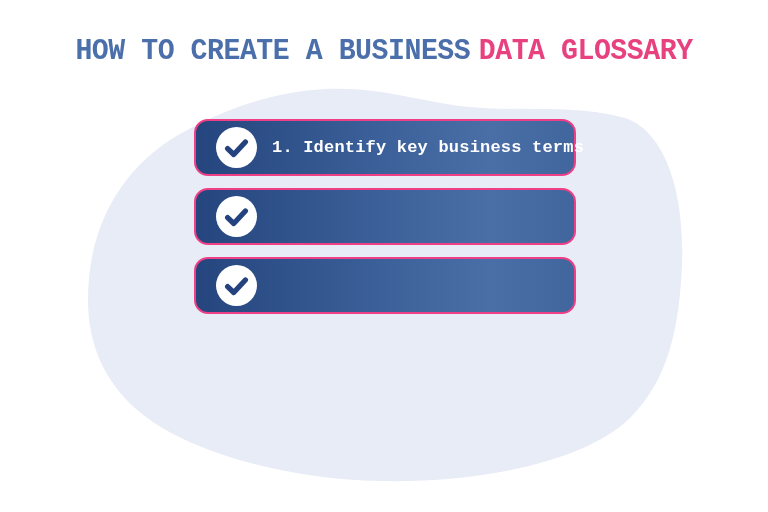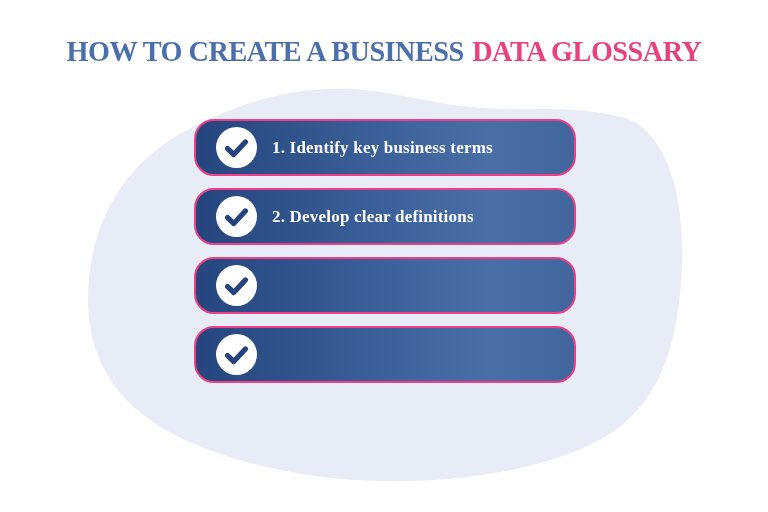--- a/index.html
+++ b/index.html
@@ -2,21 +2,21 @@
 <html><head>
 <meta charset="utf-8">
 <style>
   html, body { margin: 0; padding: 0; background: #ffffff; }
   .canvas {
     position: relative;
     width: 768px;
     height: 512px;
     background: #ffffff;
     overflow: hidden;
-    font-family: Liberation Serif, serif;
+    font-family: Liberation Mono, monospace;
   }
   .blob-svg {
     position: absolute;
     left: 0; top: 0;
     width: 768px; height: 512px;
     z-index: 0;
   }
   .page-title {
     position: absolute;
     top: 34px;
@@ -41,21 +41,21 @@
     width: 382px;
     z-index: 2;
     display: flex;
     flex-direction: column;
   }
   .card {
     box-sizing: border-box;
     height: 57px;
     margin-bottom: 12px;
     border: 2px solid #ef3f86;
-    border-radius: 20px;
+    border-radius: 14px;
     background: linear-gradient(90deg, #25457e 0%, #3a5e97 45%, #4a6ea6 78%, #41659d 100%);
     display: flex;
     align-items: center;
     padding-left: 20px;
     gap: 15px;
   }
   .check-wrap {
     width: 41px;
     height: 41px;
     flex: 0 0 41px;
@@ -95,29 +95,20 @@
     <div class="card">
       <span class="check-wrap">
         <svg viewBox="0 0 24 24" xmlns="http://www.w3.org/2000/svg" aria-hidden="true">
           <circle cx="12" cy="12" r="12" fill="#ffffff"></circle>
           <path d="M6.8 12.6 L10.4 16.1 L17.2 8.8" fill="none" stroke="#24437e" stroke-width="3.1" stroke-linecap="round" stroke-linejoin="round"></path>
         </svg>
       </span>
       <span class="card-label">1. Identify key business terms</span>
     </div>
 
-    <div class="card">
-      <span class="check-wrap">
-        <svg viewBox="0 0 24 24" xmlns="http://www.w3.org/2000/svg" aria-hidden="true">
-          <circle cx="12" cy="12" r="12" fill="#ffffff"></circle>
-          <path d="M6.8 12.6 L10.4 16.1 L17.2 8.8" fill="none" stroke="#24437e" stroke-width="3.1" stroke-linecap="round" stroke-linejoin="round"></path>
-        </svg>
-      </span>
-      <span class="card-label">2. Develop clear definitions</span>
-    </div>
 
     <div class="card">
       <span class="check-wrap">
         <svg viewBox="0 0 24 24" xmlns="http://www.w3.org/2000/svg" aria-hidden="true">
           <circle cx="12" cy="12" r="12" fill="#ffffff"></circle>
           <path d="M6.8 12.6 L10.4 16.1 L17.2 8.8" fill="none" stroke="#24437e" stroke-width="3.1" stroke-linecap="round" stroke-linejoin="round"></path>
         </svg>
       </span>
     </div>
 

